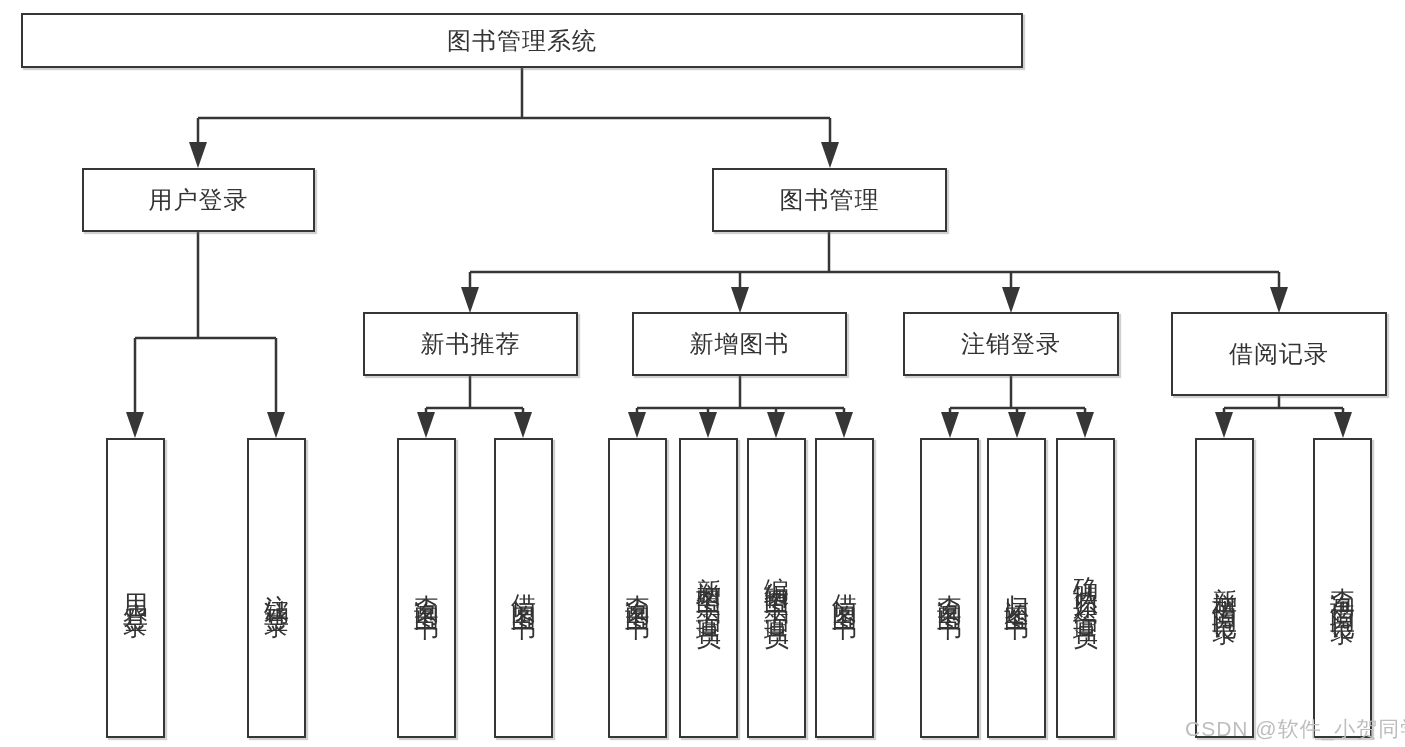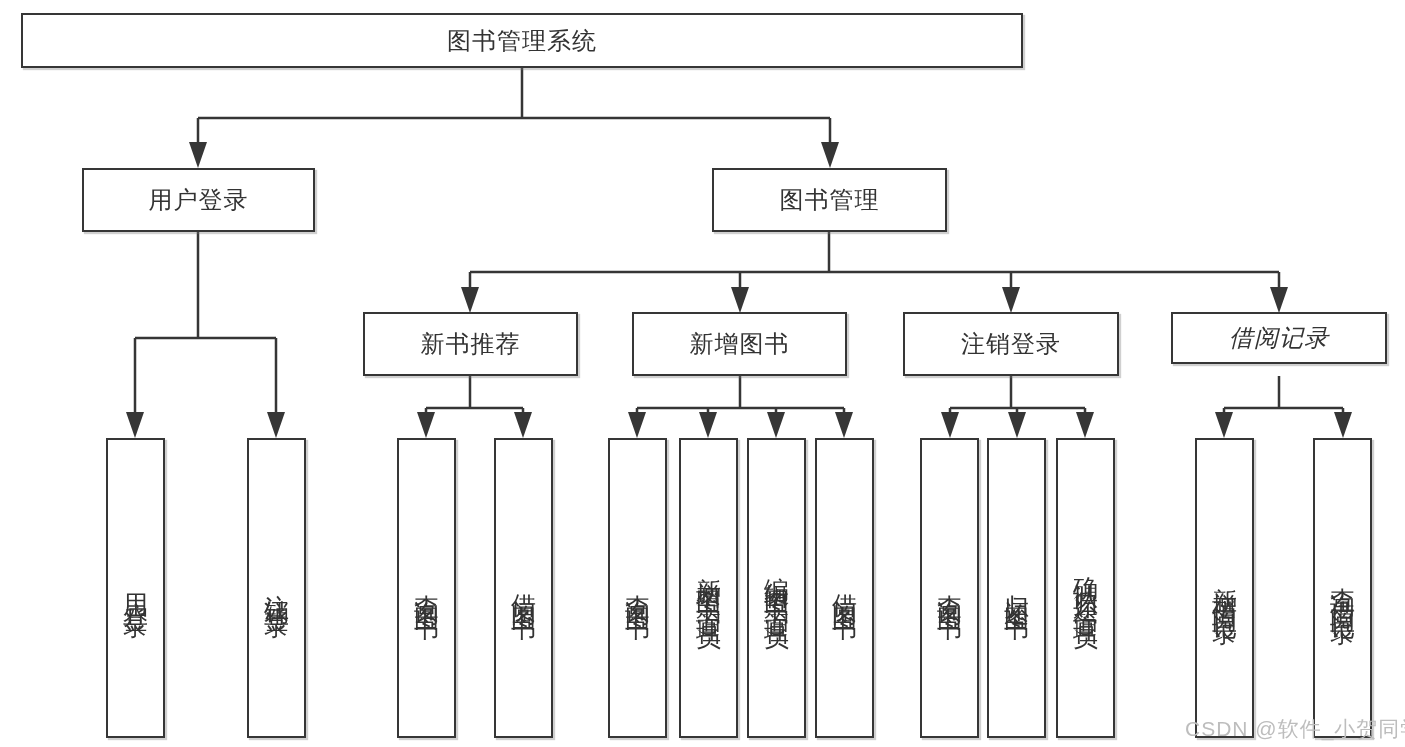--- a/index.html
+++ b/index.html
@@ -63,21 +63,21 @@
   </svg>
 
   <div class="box hbox" style="left:21px; top:13px; width:1002px; height:55px;">图书管理系统</div>
 
   <div class="box hbox" style="left:82px; top:168px; width:233px; height:64px;">用户登录</div>
   <div class="box hbox" style="left:363px; top:312px; width:215px; height:64px;">新书推荐</div>
 
   <div class="box hbox" style="left:712px; top:168px; width:235px; height:64px;">图书管理</div>
   <div class="box hbox" style="left:632px; top:312px; width:215px; height:64px;">新增图书</div>
   <div class="box hbox" style="left:903px; top:312px; width:216px; height:64px;">注销登录</div>
-  <div class="box hbox" style="left:1171px; top:312px; width:216px; height:52px;font-style:italic;">借阅记录</div>
+  <div class="box hbox" style="left:1171px; top:312px; width:216px; height:84px;">借阅记录</div>
 
   <div class="box vbox" style="left:106px; top:438px; width:59px; height:300px;">用户登录</div>
   <div class="box vbox" style="left:247px; top:438px; width:59px; height:300px;">注销登录</div>
 
   <div class="box vbox" style="left:397px; top:438px; width:59px; height:300px;">查询图书</div>
   <div class="box vbox" style="left:494px; top:438px; width:59px; height:300px;">借阅图书</div>
 
   <div class="box vbox" style="left:608px; top:438px; width:59px; height:300px;">查询图书</div>
   <div class="box vbox" style="left:679px; top:438px; width:59px; height:300px;">新增图书（管理员）</div>
   <div class="box vbox" style="left:747px; top:438px; width:59px; height:300px;">编辑图书（管理员）</div>

